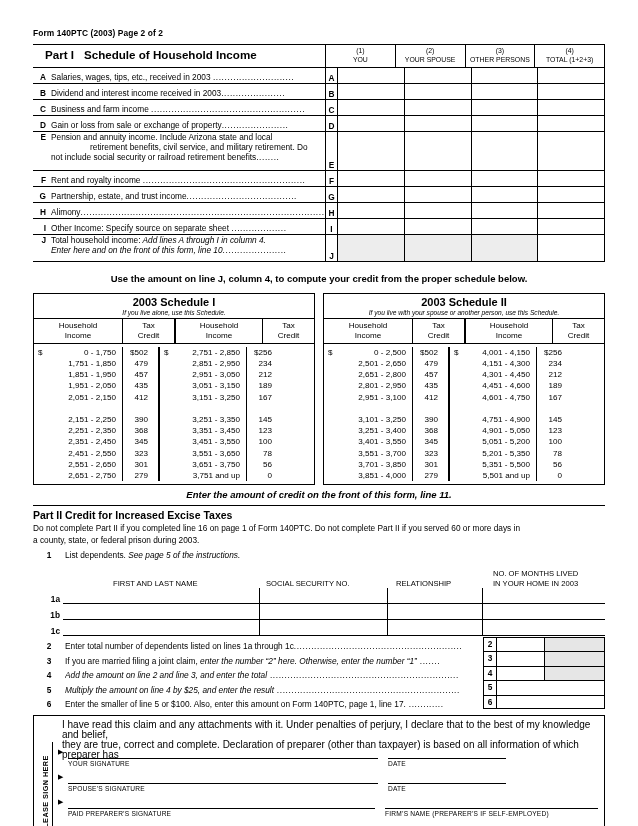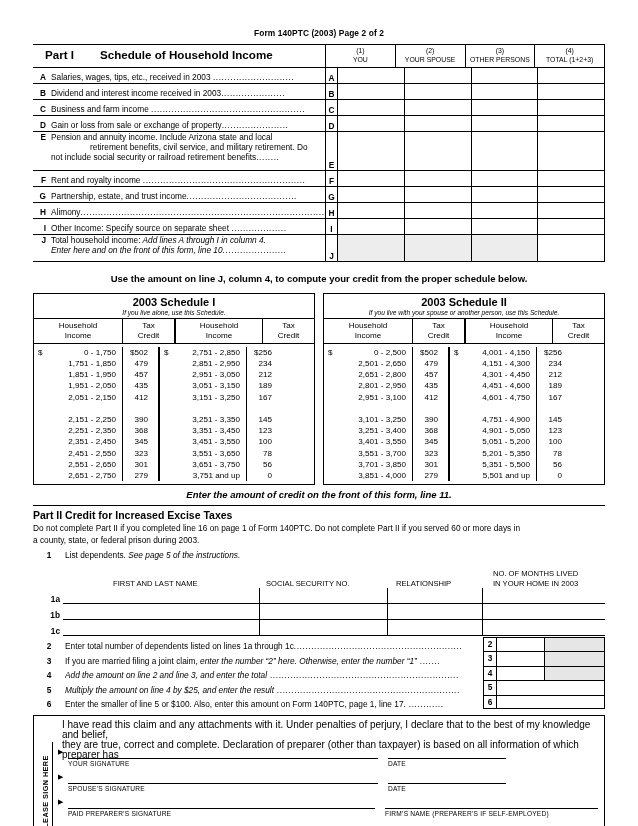--- a/index.html
+++ b/index.html
@@ -5,30 +5,30 @@
   html,body{margin:0;padding:0;background:#fff;}
   body{
     width:638px;height:826px;
     font-family:"Liberation Sans", sans-serif;
     color:#000;
     -webkit-font-smoothing:antialiased;
   }
   .page{position:relative;width:638px;height:826px;padding:0;box-sizing:border-box;}
   .inner{position:absolute;left:33px;top:28px;width:572px;}
 
-  .hdr-line{font-size:8.4px;font-weight:bold;letter-spacing:0.1px;margin-bottom:6px;text-align:center;}
+  .hdr-line{font-size:8.4px;font-weight:bold;letter-spacing:0.1px;margin-bottom:6px;}
 
   
   .rule-top{border-top:1.6px solid #000;}
   .parti-wrap{display:flex;width:572px;}
   .parti-left{width:292px;box-sizing:border-box;}
   .parti-right{width:280px;box-sizing:border-box;}
 
   .part-title{font-size:11.6px;font-weight:bold;padding:3px 0 4px 0;}
-  .part-title .lbl{margin-right:26px;padding-left:12px;}
+  .part-title .lbl{margin-right:10px;padding-left:12px;}
 
   .colhead{display:flex;width:280px;border-left:1px solid #000;border-right:1px solid #000;box-sizing:border-box;}
   .colhead .ch{flex:1;text-align:center;font-size:6.9px;line-height:1.28;padding:2px 0 2px 0;border-right:1px solid #000;box-sizing:border-box;}
   .colhead .ch:last-child{border-right:none;}
   .colhead .ch .n{display:block;}
 
   .row{display:flex;width:572px;}
   .rowlabel{
     width:292px;box-sizing:border-box;font-size:8.3px;
     display:flex;align-items:flex-end;

